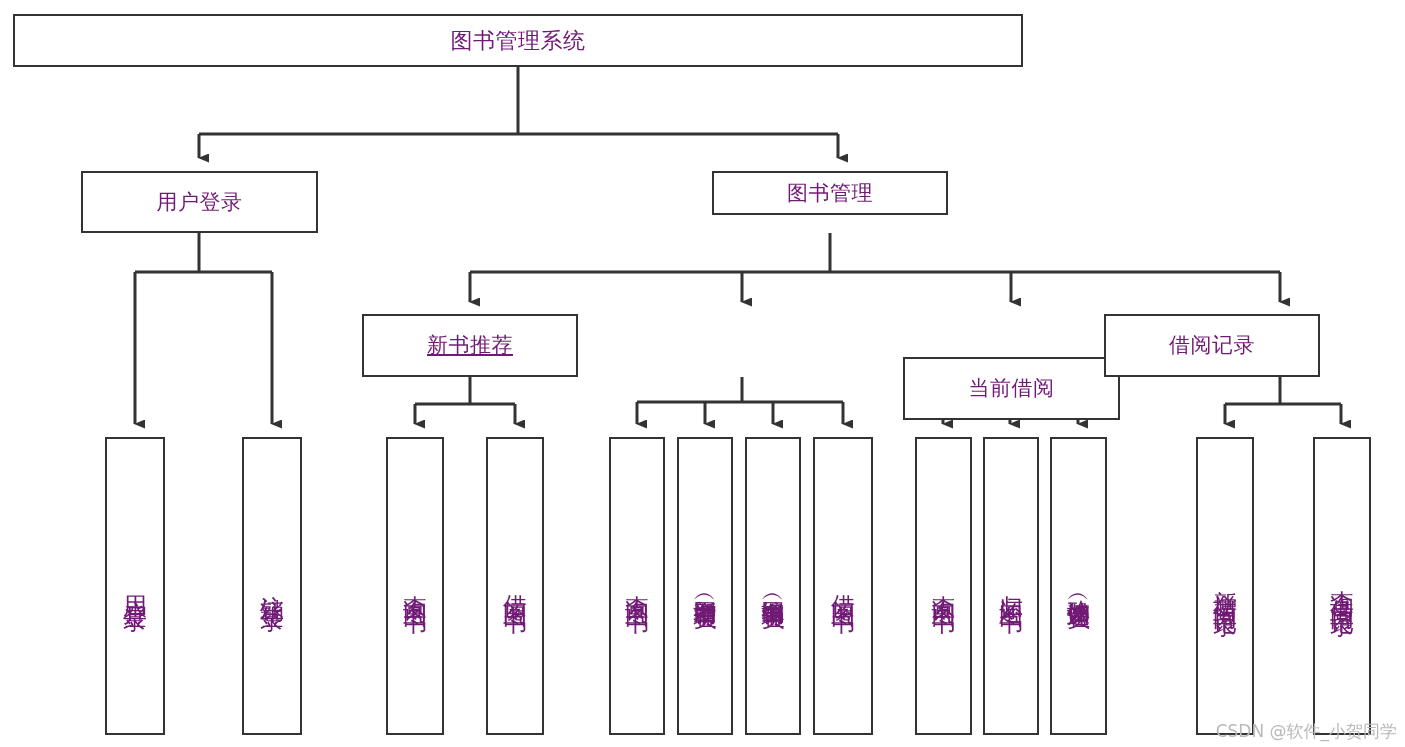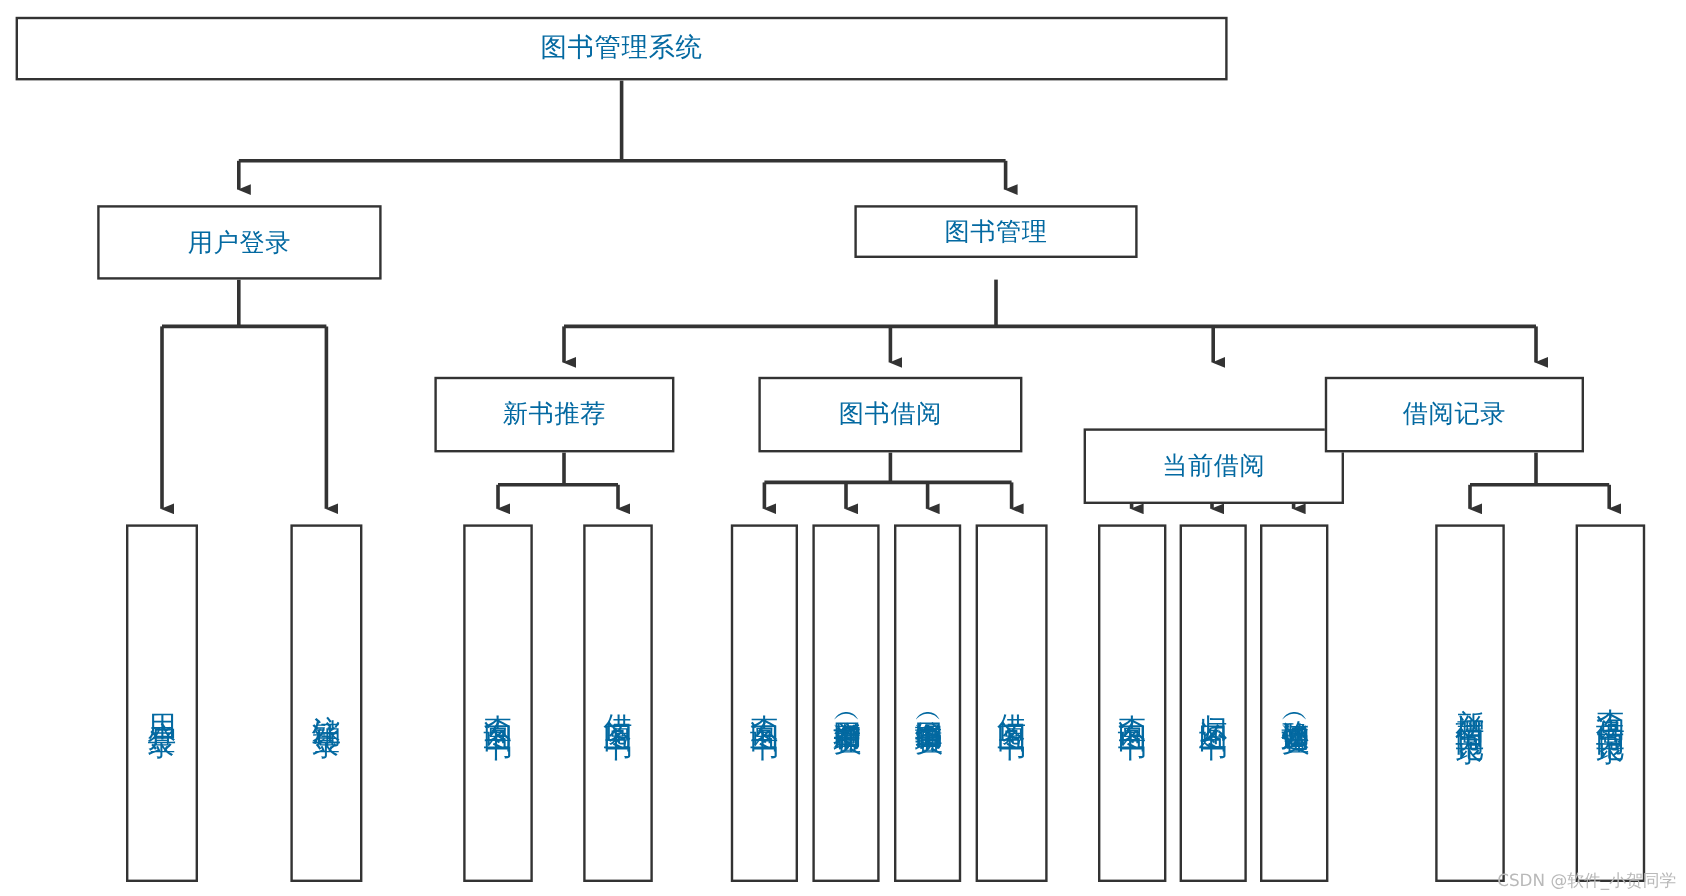--- a/index.html
+++ b/index.html
@@ -26,21 +26,21 @@
     pointer-events: none;
   }
   .node {
     position: absolute;
     box-sizing: border-box;
     border: 2.5px solid #333333;
     background: #ffffff;
     display: flex;
     align-items: center;
     justify-content: center;
-    color: #0369a1;
+    color: #701a75;
   }
   .node .label {
     display: block;
     text-align: center;
     line-height: 1.18;
     letter-spacing: 0.5px;
   }
   .node.horiz .label {
     writing-mode: horizontal-tb;
     font-size: 21px;
@@ -61,21 +61,21 @@
     white-space: nowrap;
   }
   .node.vert.tight .label {
     letter-spacing: 1px;
     font-size: 23px;
   }
   .watermark {
     position: absolute;
     right: 8px;
     bottom: 4px;
-    font-size: 14px;
+    font-size: 17px;
     color: #b9b9b9;
     white-space: nowrap;
     font-family: "DejaVu Sans", "Liberation Sans", sans-serif;
   }
 </style>
 </head>
 <body>
 
 <div id="diagram-root">
 
@@ -134,25 +134,22 @@
     <span class="label">图书管理系统</span>
   </div>
 
   <div class="node horiz" style="left:81px; top:171px; width:237px; height:62px;">
     <span class="label">用户登录</span>
   </div>
   <div class="node horiz" style="left:712px; top:171px; width:236px; height:44px;">
     <span class="label">图书管理</span>
   </div>
 
-  <div class="node horiz" style="left:362px; top:314px; width:200px; height:63px;">
+  <div class="node horiz" style="left:362px; top:314px; width:216px; height:63px;text-decoration:underline;">
     <span class="label">新书推荐</span>
-  </div>
-  <div class="node horiz" style="left:632px; top:314px; width:220px; height:63px;">
-    <span class="label">图书借阅</span>
   </div>
   <div class="node horiz" style="left:903px; top:314px; width:217px; height:63px;margin-top:43px;">
     <span class="label">当前借阅</span>
   </div>
   <div class="node horiz" style="left:1104px; top:314px; width:216px; height:63px;">
     <span class="label">借阅记录</span>
   </div>
 
   <div class="node vert" style="left:105px; top:437px; width:60px; height:298px;">
     <span class="label">用户登录</span>

